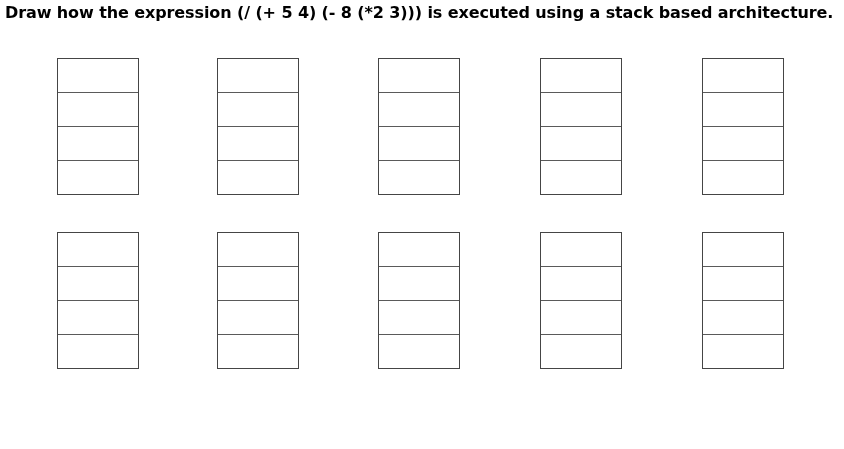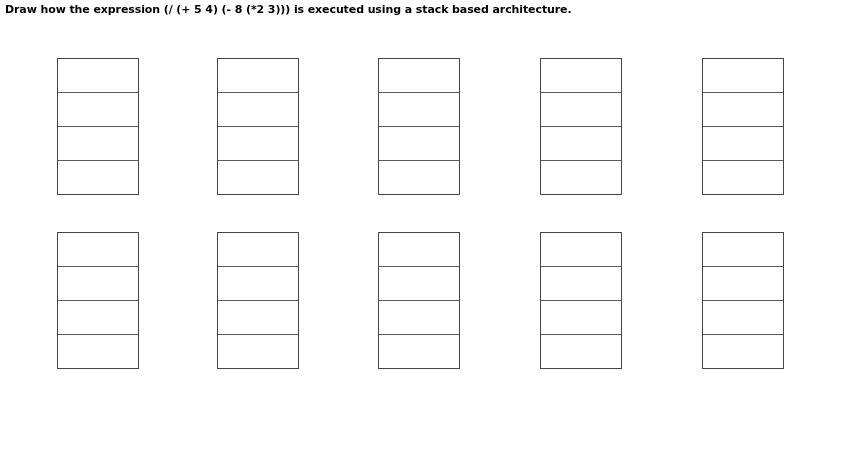--- a/index.html
+++ b/index.html
@@ -13,21 +13,21 @@
     height: 449px;
     background: #ffffff;
     overflow: hidden;
     font-family: "DejaVu Sans", "Liberation Sans", sans-serif;
   }
   .title {
     position: absolute;
     left: 5px;
     top: 3px;
     width: 836px;
-    font-size: 11px;
+    font-size: 16px;
     font-weight: bold;
     color: #000000;
     letter-spacing: -0.1px;
     white-space: nowrap;
   }
   .stack {
     position: absolute;
     width: 80px;
     border: 1px solid #454545;
     background: #ffffff;

